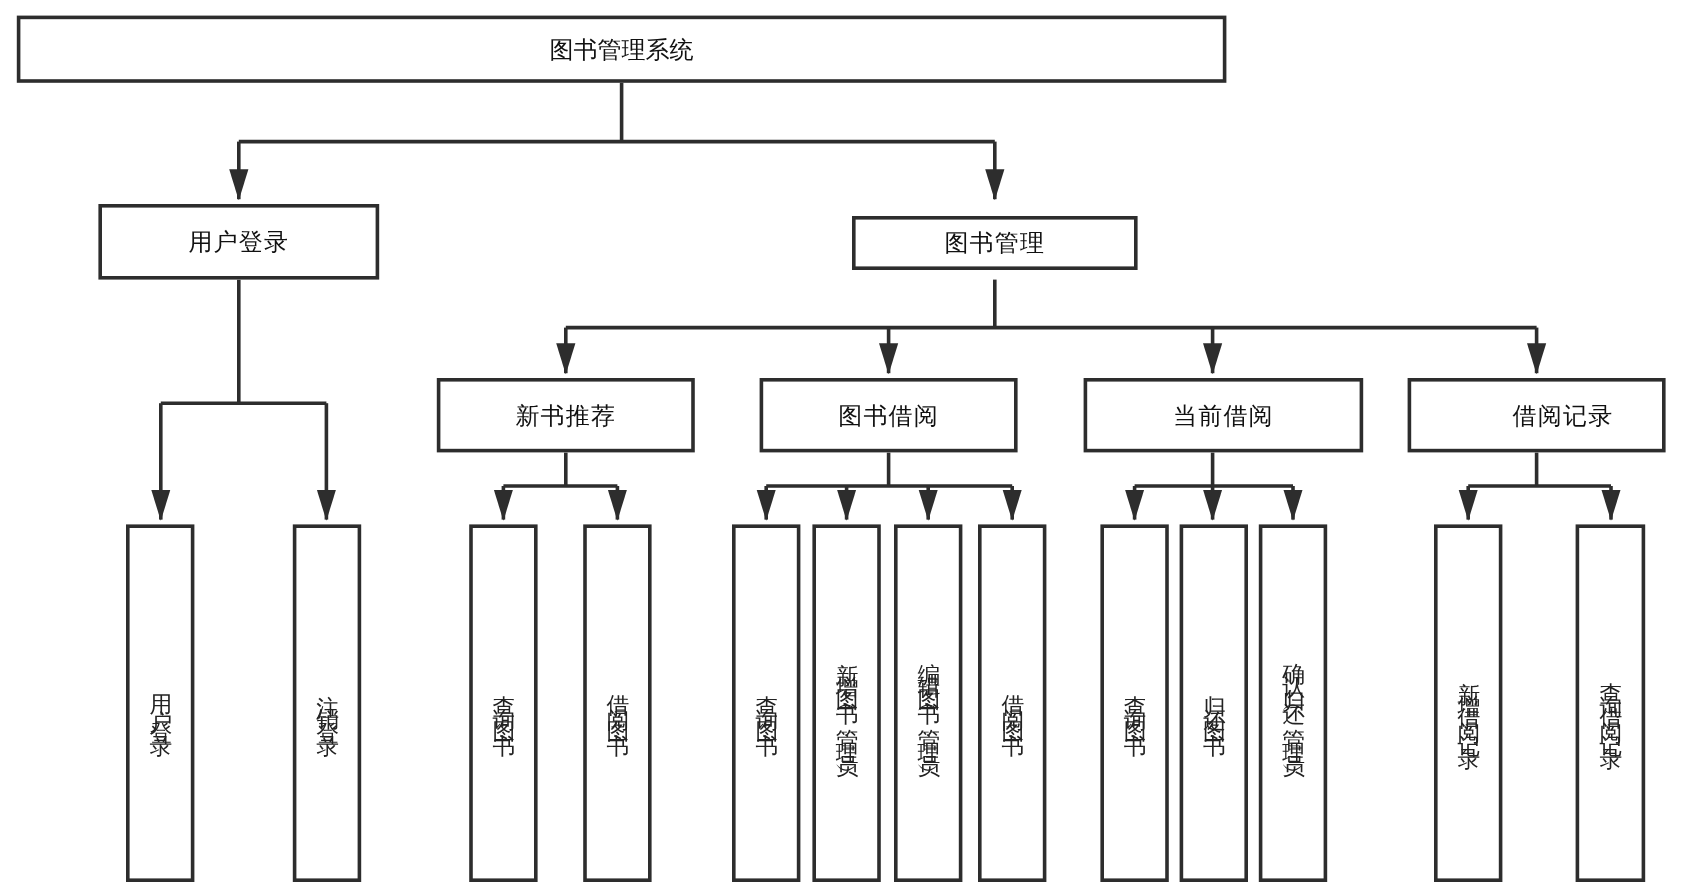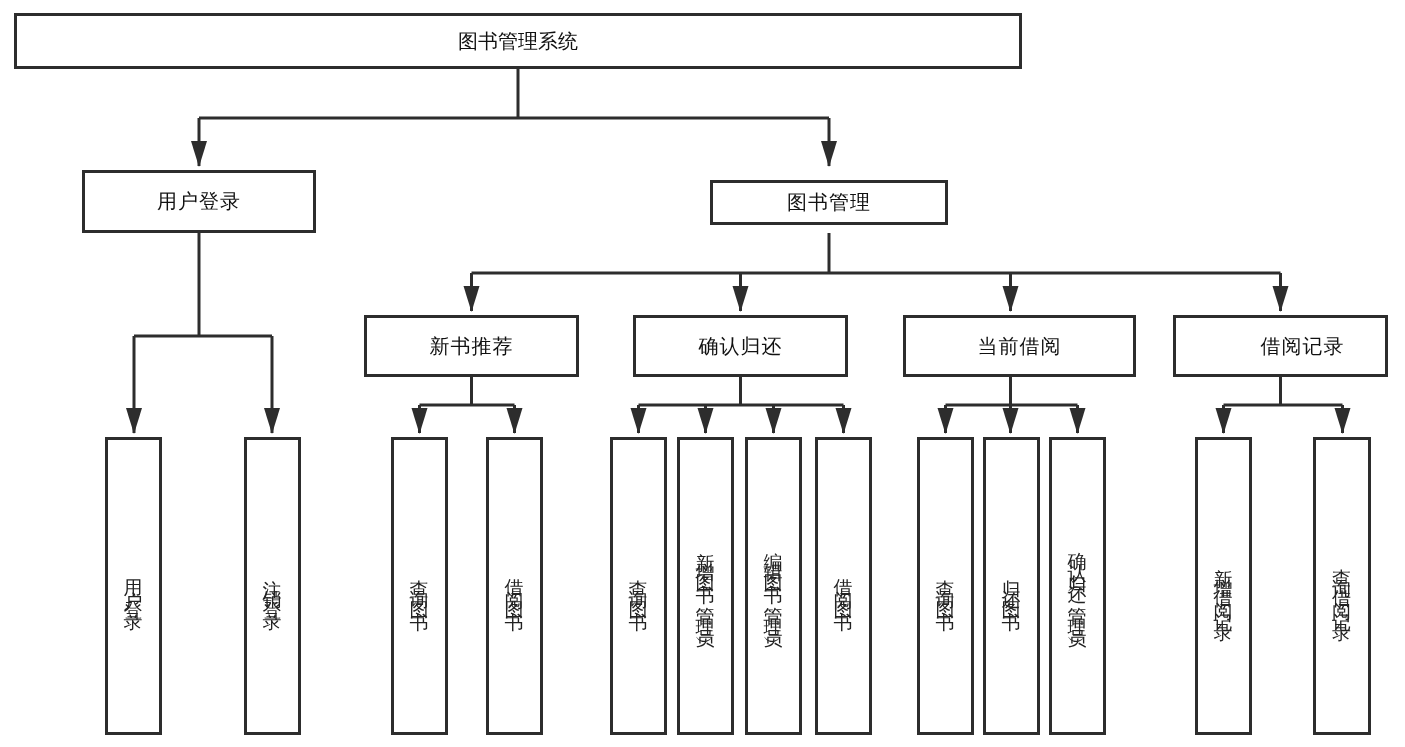--- a/index.html
+++ b/index.html
@@ -90,21 +90,21 @@
     <span>用户登录</span>
   </div>
   <div class="box hbox" style="left:710px;top:180px;width:238px;height:45px;">
     <span>图书管理</span>
   </div>
 
   <div class="box hbox" style="left:364px;top:315px;width:215px;height:62px;">
     <span>新书推荐</span>
   </div>
   <div class="box hbox" style="left:633px;top:315px;width:215px;height:62px;">
-    <span>确认归还</span>
+    <span>图书借阅</span>
   </div>
   <div class="box hbox" style="left:903px;top:315px;width:233px;height:62px;">
     <span>当前借阅</span>
   </div>
   <div class="box hbox" style="left:1173px;top:315px;width:215px;height:62px;padding-left:44px;">
     <span>借阅记录</span>
   </div>
 
   <div class="box vbox" style="left:105px;top:437px;width:57px;height:298px;">
     <span>用户登录</span>

